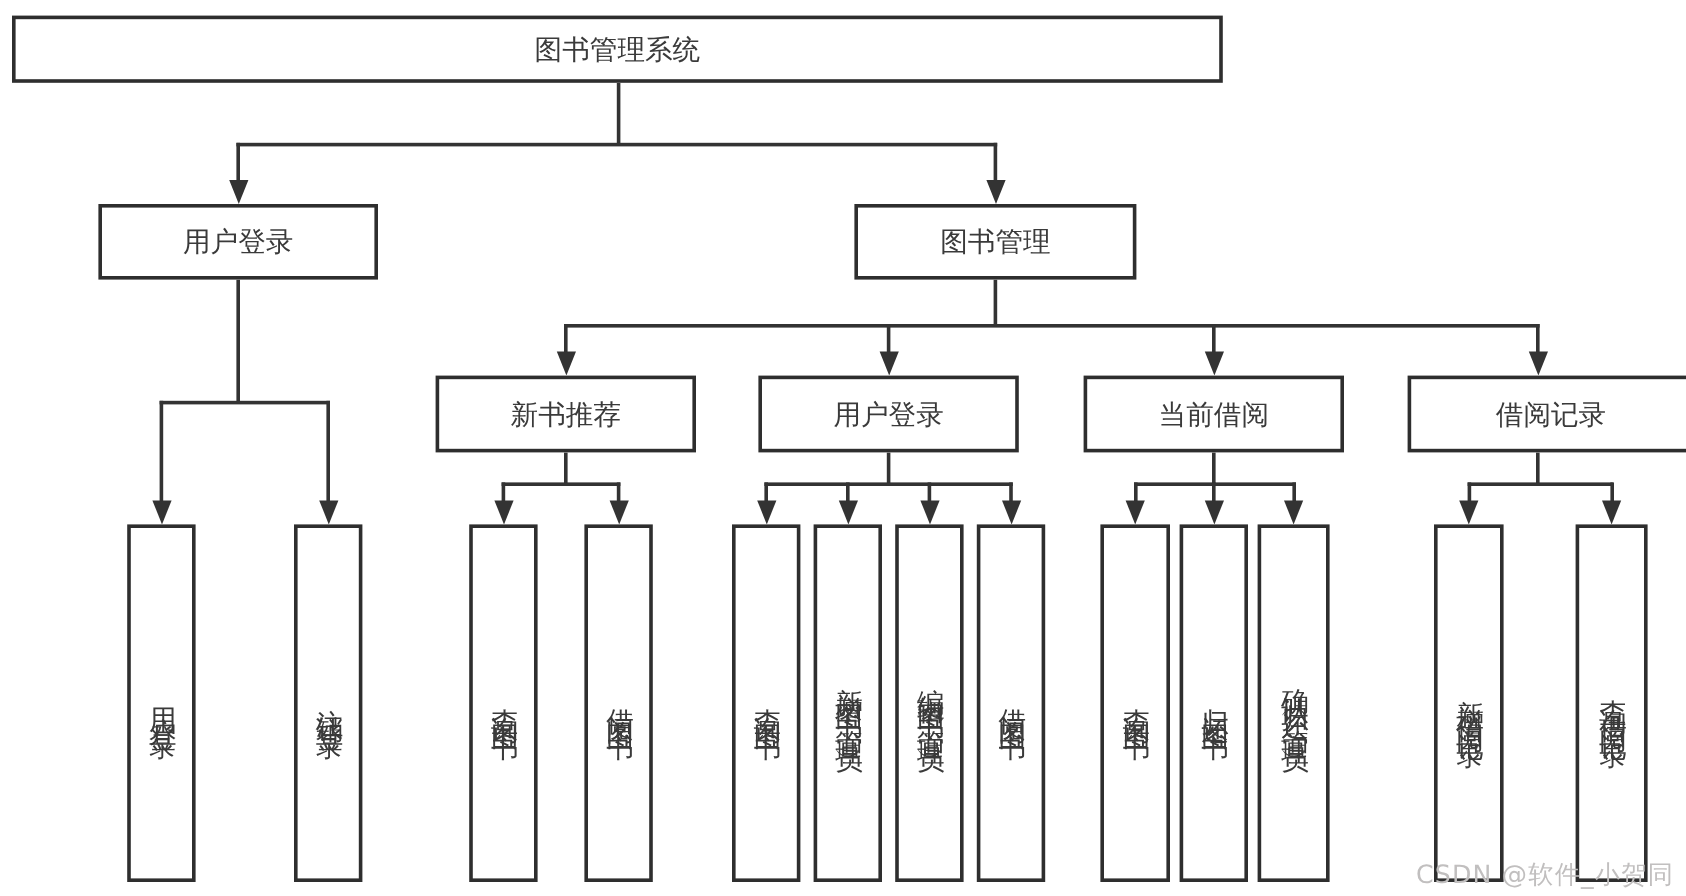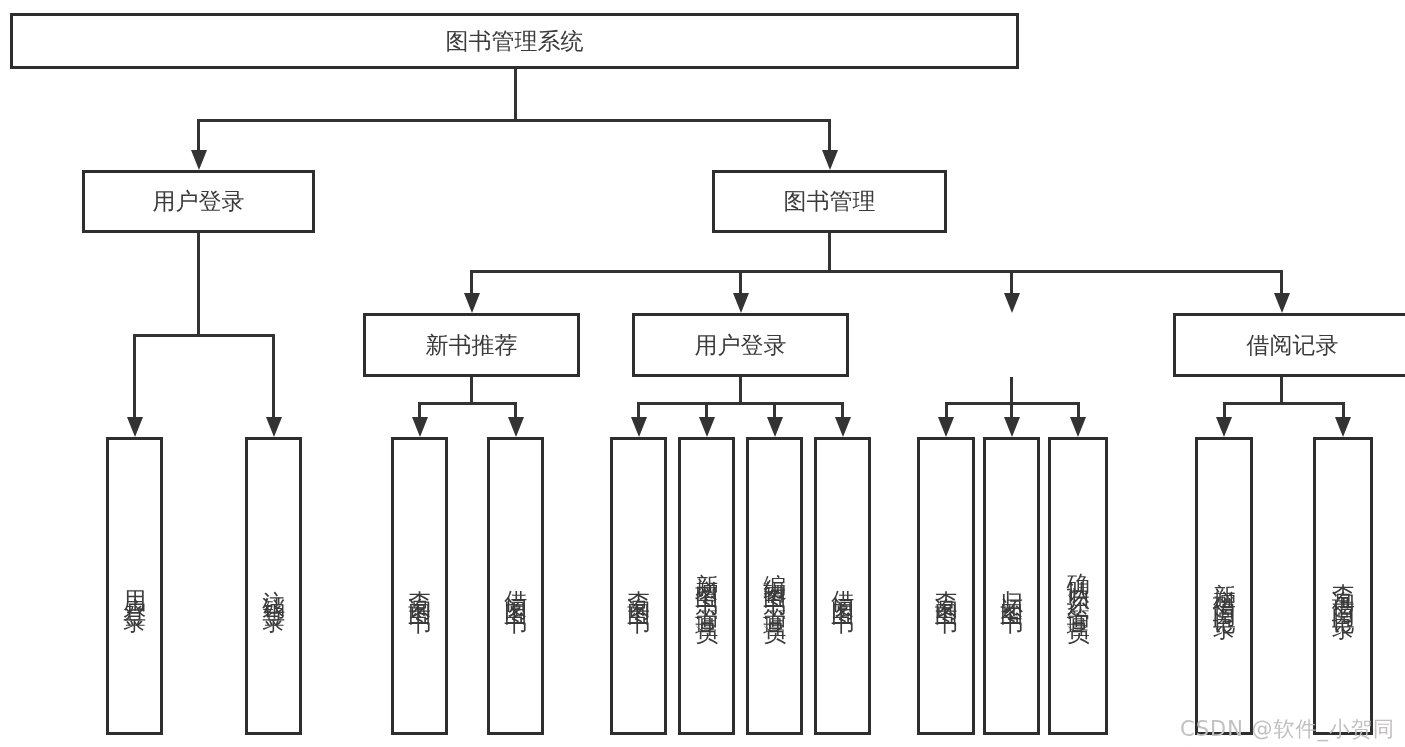--- a/index.html
+++ b/index.html
@@ -104,20 +104,23 @@
   <div class="box" style="left:363px;top:313px;width:217px;height:64px">
     <span>新书推荐</span>
   </div>
 
   <div class="box" style="left:712px;top:170px;width:235px;height:63px">
     <span>图书管理</span>
   </div>
   <div class="box" style="left:632px;top:313px;width:217px;height:64px">
     <span>用户登录</span>
   </div>
+  <div class="box" style="left:903px;top:313px;width:217px;height:64px">
+    <span>当前借阅</span>
+  </div>
   <div class="box" style="left:1173px;top:313px;width:239px;height:64px">
     <span>借阅记录</span>
   </div>
 
   <div class="box" style="left:106px;top:437px;width:57px;height:298px">
     <span class="vtext">用户登录</span>
   </div>
   <div class="box" style="left:245px;top:437px;width:57px;height:298px">
     <span class="vtext">注销登录</span>
   </div>

